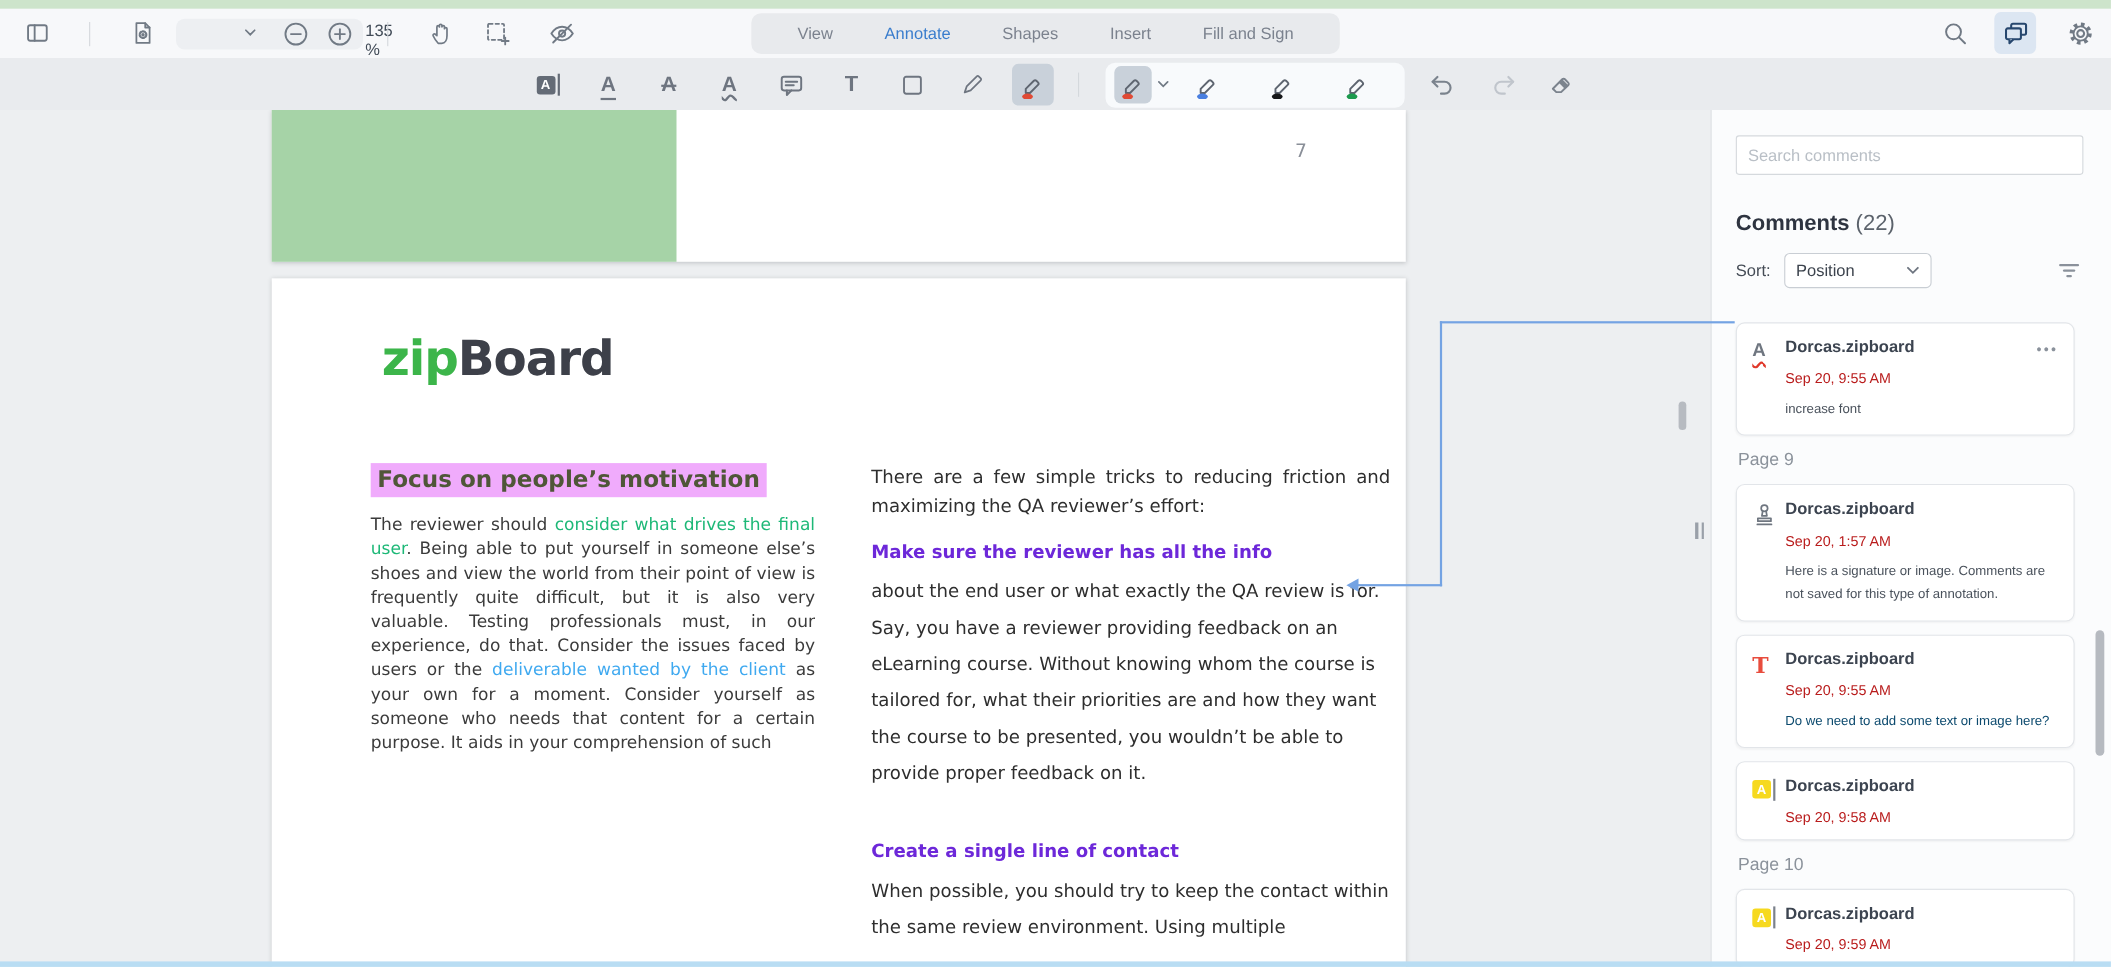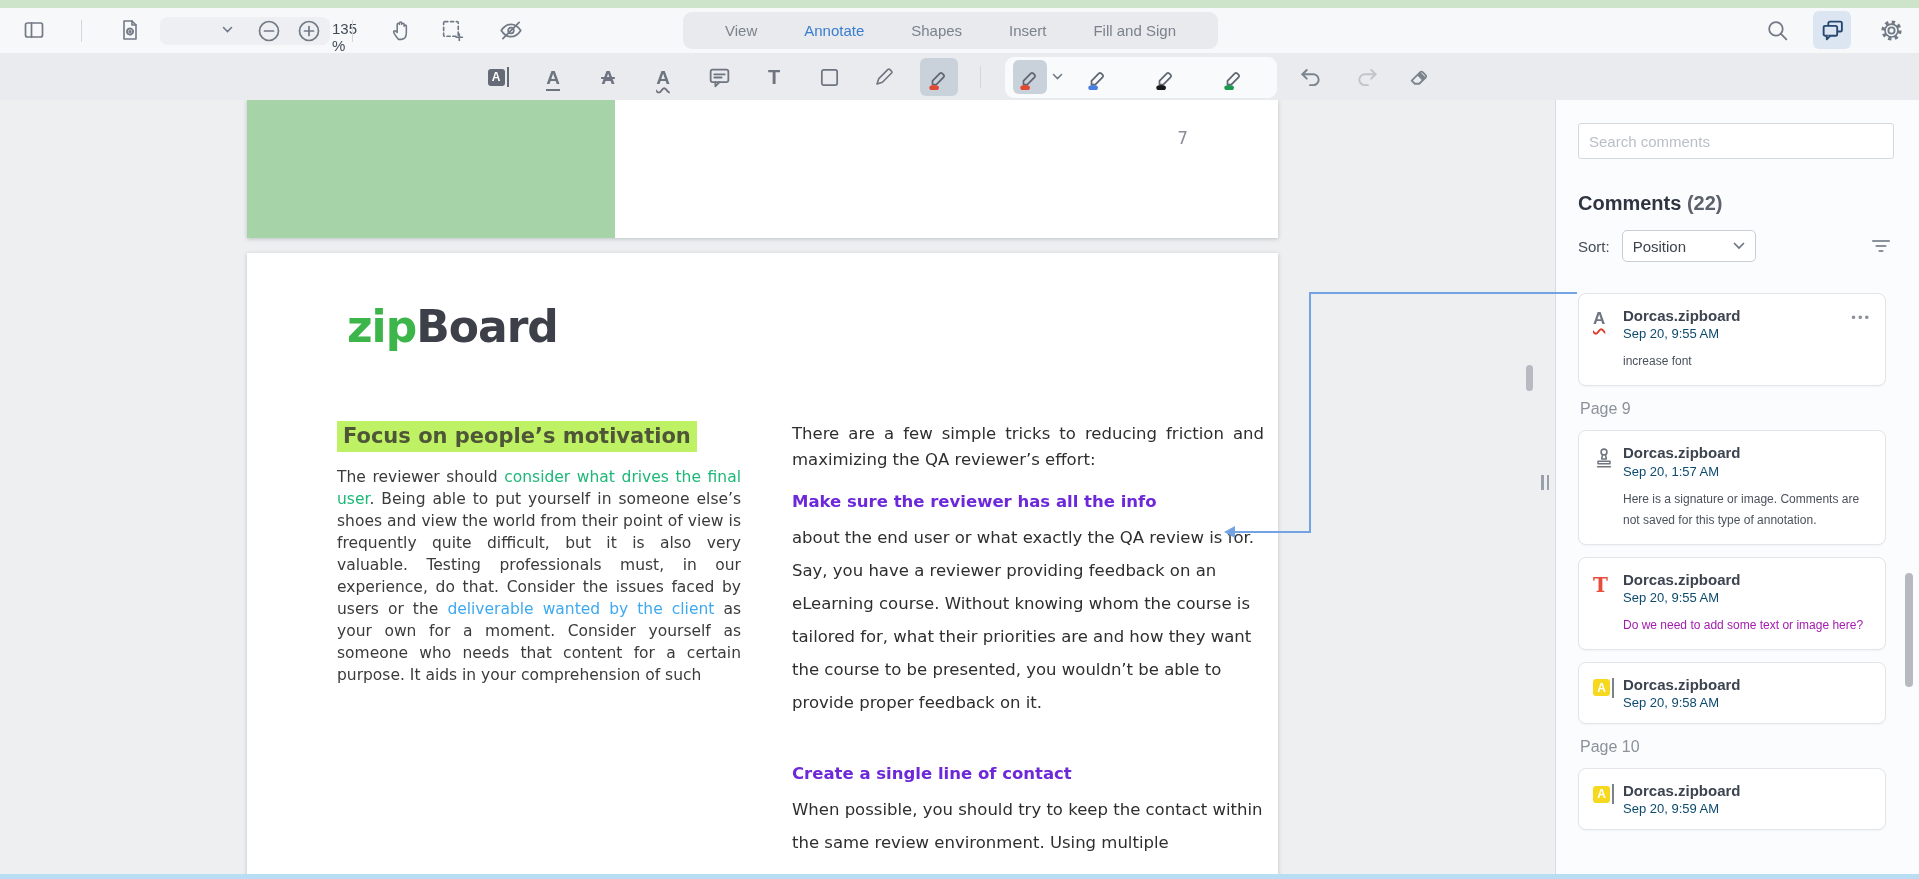--- a/index.html
+++ b/index.html
@@ -38,21 +38,21 @@
   .main{position:absolute;left:0;top:100px;width:1555px;height:779px;background:#edeff1;overflow:hidden;}
   .page{position:absolute;left:247px;width:1031px;background:#fff;box-shadow:0 1px 4px rgba(60,64,67,.25);}
   .page7{top:0;height:138px;}
   .p7green{position:absolute;left:0;top:0;width:368px;height:138px;background:#a6d3a7;}
   .p7num{position:absolute;right:90px;top:28px;font-size:17px;color:#8a8f98;font-family:"DejaVu Sans",sans-serif;}
   .page8{top:153px;height:760px;font-family:"DejaVu Sans",sans-serif;}
   .logo{position:absolute;left:100px;top:48px;font-size:44px;font-weight:bold;letter-spacing:-1px;}
   .logo .zip{color:#3cb54a;}
   .logo .board{color:#3d4049;}
   .colL{position:absolute;left:90px;top:168px;width:404px;color:#3b3b3b;font-size:15.5px;line-height:22px;text-align:justify;}
-  .colL h3{margin:0 0 14px 0;font-size:21px;line-height:1.2;display:inline-block;background:#bef264;color:#4f5638;padding:3px 6px;font-weight:bold;}
+  .colL h3{margin:0 0 14px 0;font-size:21px;line-height:1.2;display:inline-block;background:#f0abfc;color:#4f5638;padding:3px 6px;font-weight:bold;}
   .colL p{margin:0 0 22px 0;}
   .grn{color:#1db877;}
   .blu{color:#3fa9f0;}
   .colR{position:absolute;left:545px;top:168px;width:472px;color:#2e2e2e;font-size:16.5px;line-height:33px;}
   .colR .intro{margin:0 0 16px 0;text-align:justify;line-height:26px;}
   .colR h4{margin:0 0 6px 0;font-size:16.5px;color:#6d28d9;font-weight:bold;line-height:26px;}
   .annobox{display:inline-block;position:relative;border:2px solid #6f9fe8;padding:0 5px 2px 3px;margin-left:-6px;line-height:24px;}
   .annobox .txt{text-decoration:underline wavy #e0392b 1.6px;text-underline-offset:5px;}
   .handle{position:absolute;width:13px;height:13px;border-radius:50%;background:#3e7edb;}
   .h-tl{left:-8px;top:-8px;}
@@ -68,34 +68,34 @@
   .vthumb{position:absolute;left:1526px;top:265px;width:7px;height:26px;border-radius:4px;background:#b7bbc1;}
   .rhandle{position:absolute;left:1541px;top:375px;display:flex;gap:3px;}
   .rhandle i{display:block;width:2.5px;height:15px;background:#9aa0a9;}
 
   
   .sidebar{position:absolute;left:1555px;top:100px;width:364px;height:779px;background:#fbfcfd;border-left:1px solid #d8dce0;box-sizing:border-box;padding:23px 28px 0 22px;}
   .search{width:316px;height:36px;box-sizing:border-box;border:1px solid #d5d9dd;border-radius:3px;background:#fff;padding:0 10px;font-size:15px;color:#444;font-family:inherit;}
   .search::placeholder{color:#b9bfc6;}
   .cm-title{margin-top:33px;font-size:20px;color:#2e3440;}
   .cm-title b{font-weight:bold;}
-  .cm-title .cnt{color:#5b626b;font-weight:bold;}
+  .cm-title .cnt{color:#5b626b;font-weight:normal;}
   .sortrow{margin-top:15px;display:flex;align-items:center;}
   .sortlbl{font-size:15px;color:#454c56;}
   .sortsel{margin-left:12px;width:112px;height:30px;border:1px solid #c9ced4;border-radius:5px;background:#fff;display:flex;align-items:center;justify-content:space-between;padding:0 10px;font-size:15px;color:#3c434d;}
   .filterico{margin-left:auto;color:#8a919b;}
   .cardlist{margin-top:31px;}
   .card{position:relative;background:#fff;border:1px solid #e2e5e9;border-radius:8px;padding:13px 14px;margin-bottom:12px;box-shadow:0 1px 2px rgba(0,0,0,.04);width:308px;box-sizing:border-box;}
   .chead{display:flex;align-items:flex-start;}
   .cicon{width:30px;padding-top:2px;color:#6f7680;flex:0 0 30px;}
   .cname{font-size:15px;font-weight:bold;color:#3c4450;line-height:1.15;}
-  .ctime{font-size:13px;color:#0c4a6e;margin-top:2px;}
+  .ctime{font-size:13px;color:#b91c1c;margin-top:12px;}
   .cmenu{position:absolute;right:14px;top:16px;color:#8a919b;font-size:13px;letter-spacing:2px;}
   .cbody{margin:10px 0 0 30px;font-size:12px;color:#4a525c;line-height:21px;}
-  .cbody.red{color:#a21caf;}
+  .cbody.red{color:#0c4a6e;}
   .seclbl{font-size:16px;color:#8b929b;margin:14px 0 12px 2px;}
   .ic-sqA{font-size:17px;font-weight:bold;color:#6f7680;}
   .ic-sqA::before{content:"A";text-decoration:underline wavy #e0392b 1.6px;text-underline-offset:4px;}
   .ic-T::before{content:"T";font-family:"DejaVu Serif",serif;font-size:20px;font-weight:bold;color:#e84c3d;}
   .ic-hl{display:flex;align-items:center;gap:2px;}
   .ic-hl .y{width:17px;height:17px;background:#f6d91f;border-radius:3px;color:#fff;font-size:12px;font-weight:bold;display:flex;align-items:center;justify-content:center;}
   .ic-hl .y::before{content:"A";}
   .ic-hl .b{width:2px;height:20px;background:#7c828c;}
   .sthumb{position:absolute;right:6px;top:473px;width:8px;height:114px;border-radius:4px;background:#b6bac0;}
   .bottomstrip{position:absolute;left:0;top:874px;width:1919px;height:5px;background:#b9ddf3;z-index:40;}

